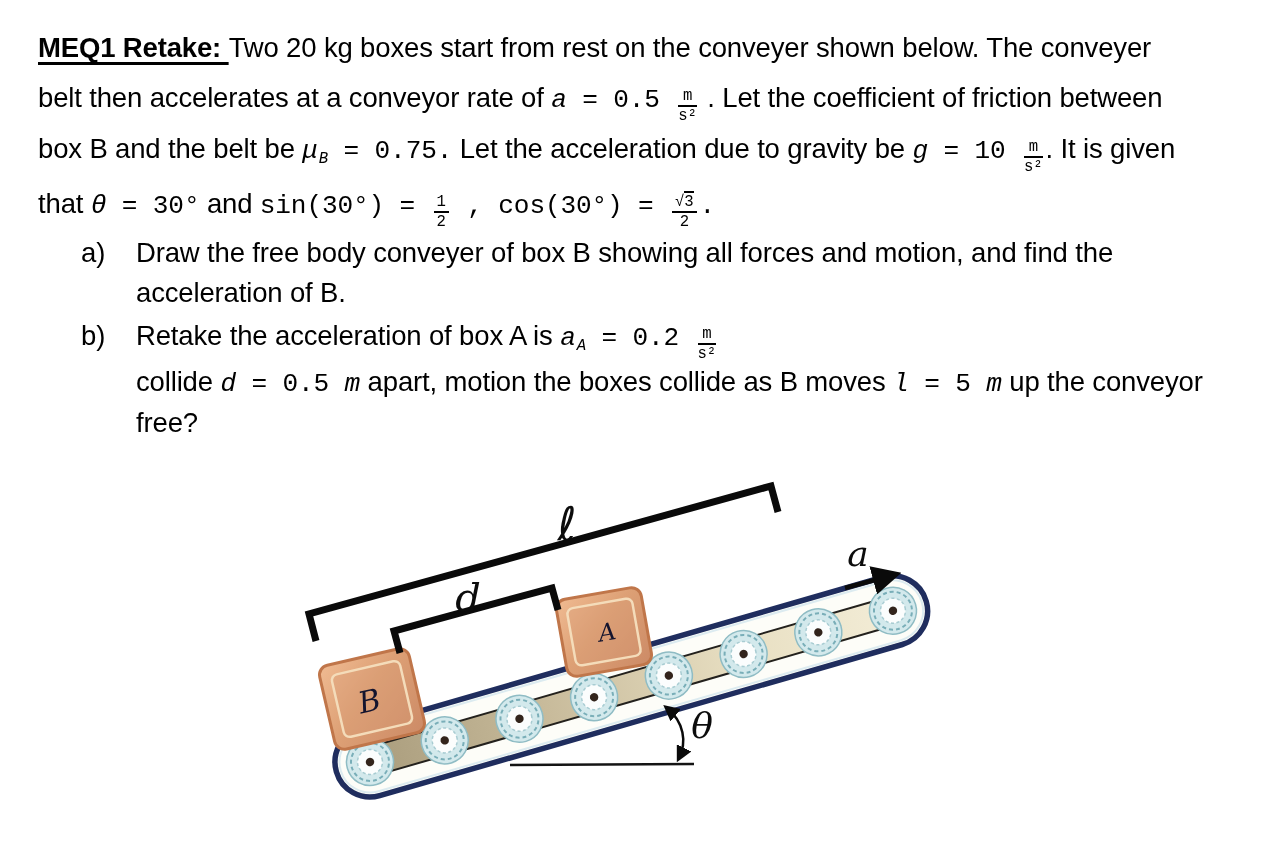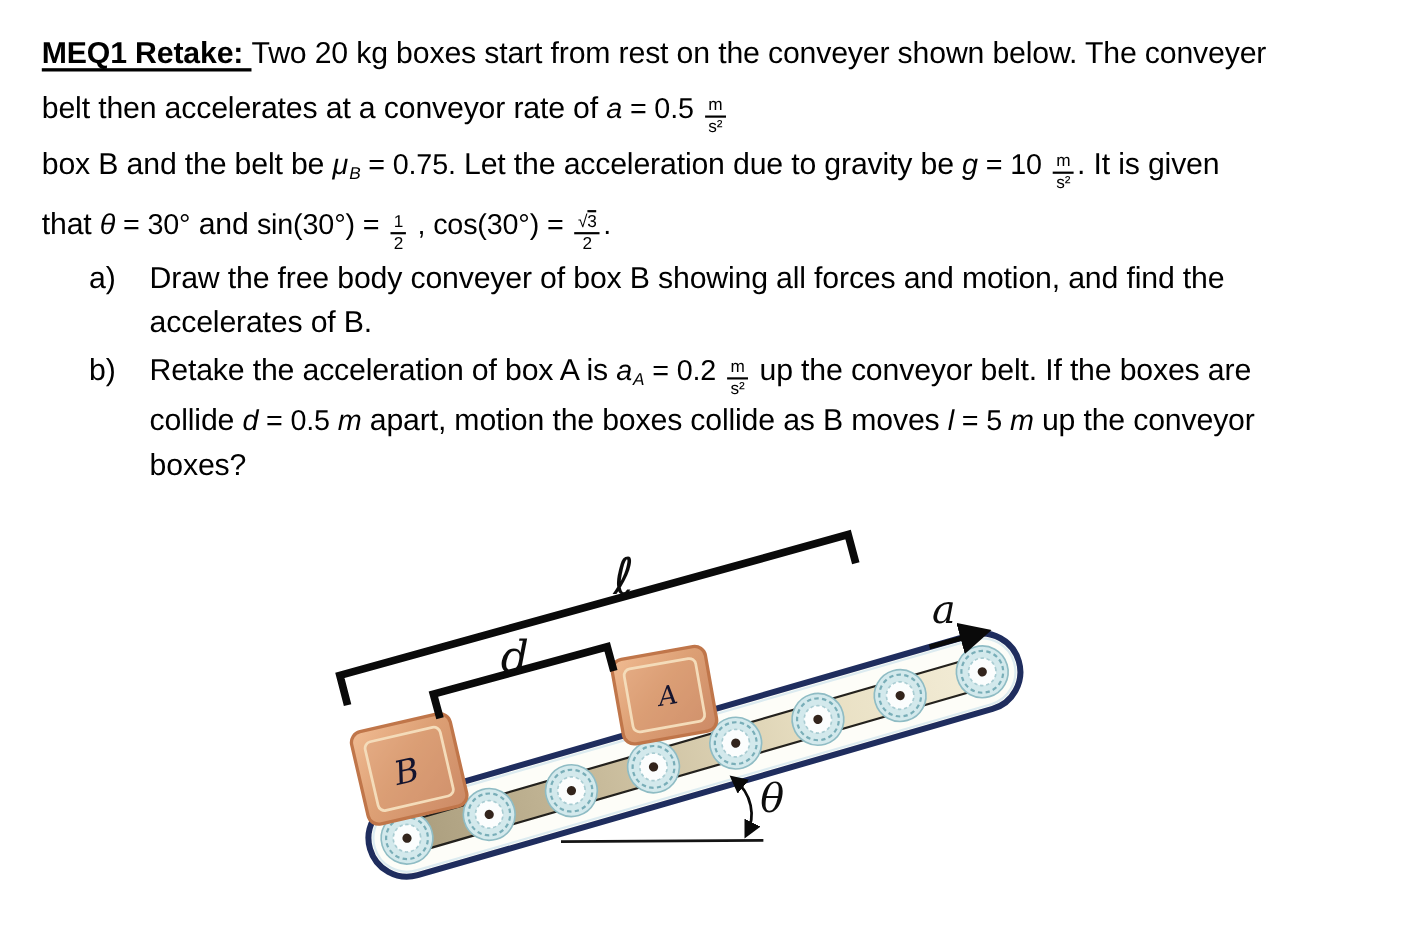--- a/index.html
+++ b/index.html
@@ -4,51 +4,51 @@
 <style>
   html,body{margin:0;padding:0;}
   body{
     width:1282px;height:856px;background:#ffffff;position:relative;overflow:hidden;
     font-family:"Liberation Sans",sans-serif;font-size:27.5px;color:#000;
   }
   .line{position:absolute;left:14px;white-space:nowrap;letter-spacing:-0.15px;margin-left:24px;}
   .indent2{left:112px;}
   .heading{font-weight:700;text-decoration:underline;text-decoration-thickness:2.5px;text-underline-offset:5px;}
   .ilabel{display:inline-block;margin-left:43px;width:55px;}
-  .math{font-family:Liberation Sans, sans-serif;font-size:0.95em;}
+  .math{font-family:Liberation Mono, monospace;font-size:0.95em;}
   .mv{font-style:italic;}
   .msub{font-size:0.6em;font-style:italic;vertical-align:-0.3em;margin-left:1px;}
   .frac{display:inline-block;text-align:center;vertical-align:-0.8em;font-size:0.6em;line-height:1.15;margin:0 3px;font-style:normal;}
   .frac .num{display:block;border-bottom:2px solid #000;padding:0 3px;}
   .frac .den{display:block;}
   .rad{font-style:normal;}
   .radarg{border-top:2px solid #000;font-style:normal;}
   #diagram{position:absolute;left:278px;top:452px;width:682px;height:400px;}
   .dlabel{font-family:"DejaVu Serif","DejaVu Sans",serif;font-style:italic;fill:#0c0c0c;text-anchor:middle;}
   .boxlabel{font-family:"DejaVu Serif","DejaVu Sans",serif;font-style:italic;fill:#14142e;text-anchor:middle;}
 </style>
 </head>
 <body>
 
 <div class="line" style="top:32px"><span class="heading">MEQ1 Retake: </span><span>Two 20 kg boxes start from rest on the conveyer shown below. The conveyer</span></div>
 
-<div class="line" style="top:82px"><span>belt then accelerates at a conveyor rate of </span><span class="math"><span class="mv">a</span><span> = 0.5 </span><span class="frac"><span class="num">m</span><span class="den">s²</span></span></span></div>
+<div class="line" style="top:82px"><span>belt then accelerates at a conveyor rate of </span><span class="math"><span class="mv">a</span><span> = 0.5 </span><span class="frac"><span class="num">m</span><span class="den">s²</span></span></span><span> . Let the coefficient of friction between</span></div>
 
 <div class="line" style="top:133px"><span>box B and the belt be </span><span class="math"><span class="mv">μ</span><span class="msub">B</span><span> = 0.75.</span></span><span> Let the acceleration due to gravity be </span><span class="math"><span class="mv">g</span><span> = 10 </span><span class="frac"><span class="num">m</span><span class="den">s²</span></span></span><span>. It is given</span></div>
 
 <div class="line" style="top:188px"><span>that </span><span class="math"><span class="mv">θ</span><span> = 30°</span></span><span> and </span><span class="math"><span>sin(30°) = </span><span class="frac"><span class="num">1</span><span class="den">2</span></span><span> ,  </span><span>cos(30°) = </span><span class="frac"><span class="num"><span class="rad">√</span><span class="radarg">3</span></span><span class="den">2</span></span><span>.</span></span></div>
 
 <div class="line" style="top:237px"><span class="ilabel">a)</span><span>Draw the free body conveyer of box B showing all forces and motion, and find the</span></div>
-<div class="line indent2" style="top:277px"><span>accelerates of B.</span></div>
+<div class="line indent2" style="top:277px"><span>acceleration of B.</span></div>
 
-<div class="line" style="top:320px"><span class="ilabel">b)</span><span>Retake the acceleration of box A is </span><span class="math"><span class="mv">a</span><span class="msub">A</span><span> = 0.2 </span><span class="frac"><span class="num">m</span><span class="den">s²</span></span></span><span> up the conveyor belt. If the boxes are</span></div>
+<div class="line" style="top:320px"><span class="ilabel">b)</span><span>Retake the acceleration of box A is </span><span class="math"><span class="mv">a</span><span class="msub">A</span><span> = 0.2 </span><span class="frac"><span class="num">m</span><span class="den">s²</span></span></span></div>
 
 <div class="line indent2" style="top:366px"><span>collide </span><span class="math"><span class="mv">d</span><span> = 0.5 </span><span class="mv">m</span></span><span> apart, motion the boxes collide as B moves </span><span class="math"><span class="mv">l</span><span> = 5 </span><span class="mv">m</span></span><span> up the conveyor</span></div>
 
-<div class="line indent2" style="top:407px"><span>boxes?</span></div>
+<div class="line indent2" style="top:407px"><span>free?</span></div>
 
 <svg id="diagram" viewBox="278 452 682 400">
   <defs>
     <linearGradient id="bandGrad" x1="0" y1="0" x2="1" y2="0">
       <stop offset="0" stop-color="#a79a7a"></stop>
       <stop offset="0.35" stop-color="#c8bb9b"></stop>
       <stop offset="0.7" stop-color="#e8dfc2"></stop>
       <stop offset="1" stop-color="#f4eed9"></stop>
     </linearGradient>
     <linearGradient id="boxGrad" x1="0" y1="0" x2="1" y2="1">

